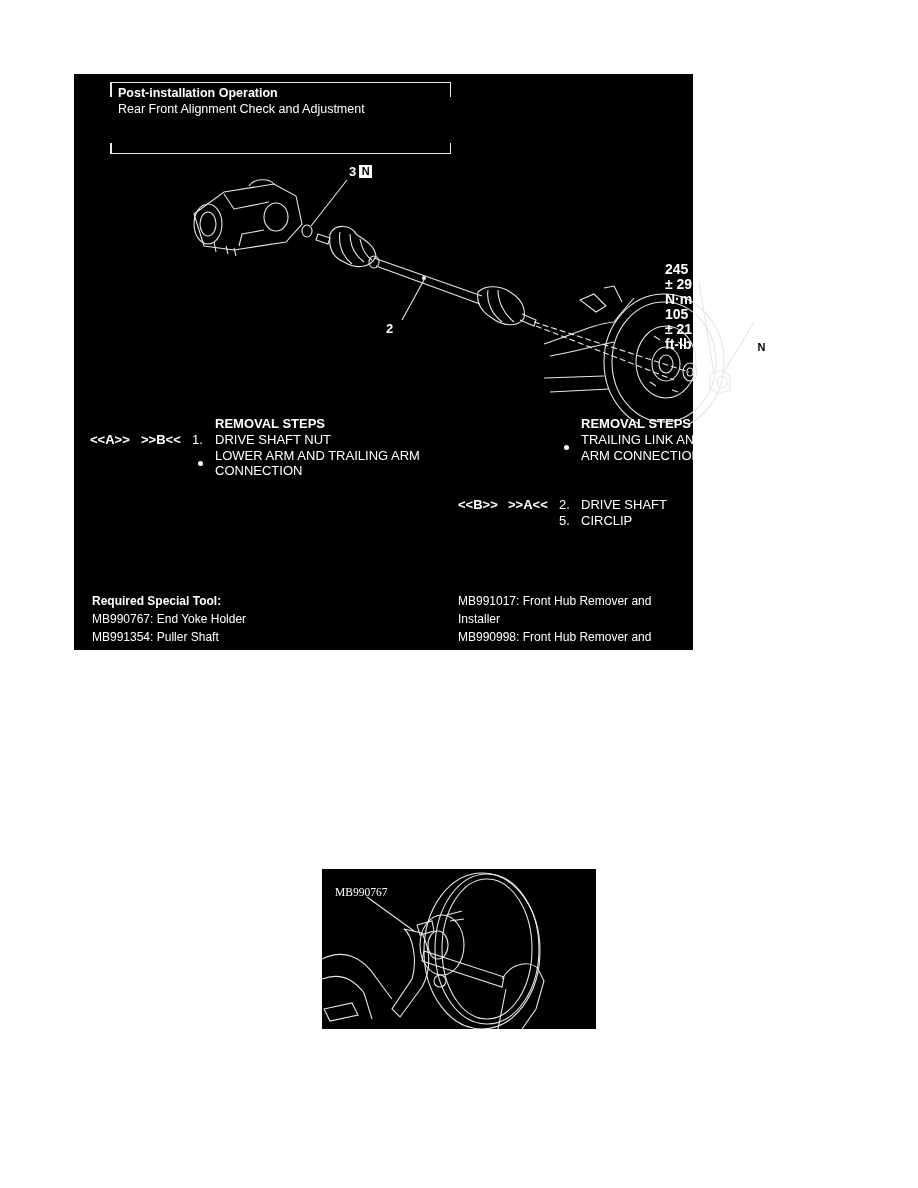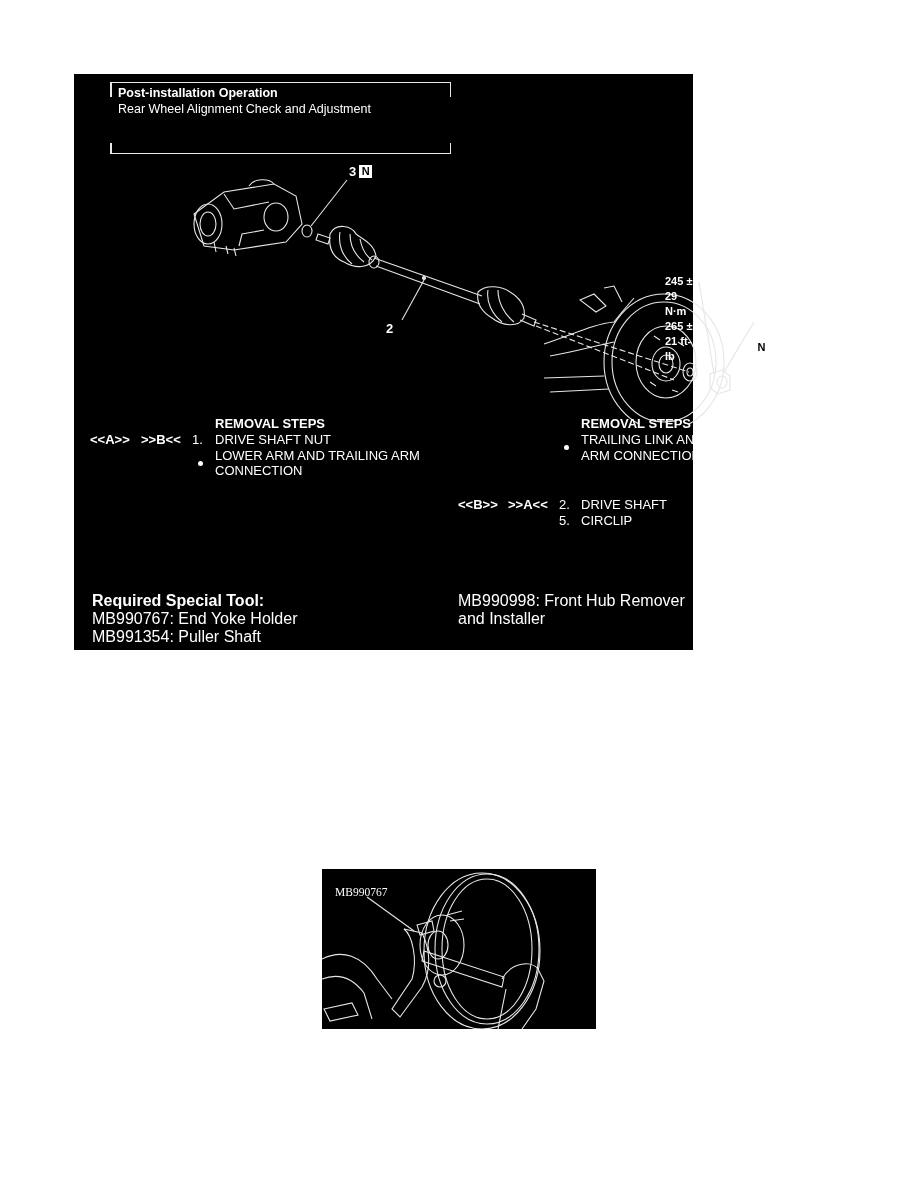--- a/index.html
+++ b/index.html
@@ -15,47 +15,47 @@
     .tick.tr { right: 0; top: 0; height: 14px; }
     .tick.bl { left: 0; bottom: 0; height: 10px; }
     .tick.br { right: 0; bottom: 0; height: 10px; }
     .post-title { position: absolute; left: 8px; top: 3px; font-size: 12.5px; font-weight: bold; }
     .post-text { position: absolute; left: 8px; top: 19px; font-size: 12.5px; }
 
     .diagram { position: absolute; left: 0; top: 0; width: 770px; height: 350px; }
     .callout { position: absolute; font-weight: bold; font-size: 13px; }
     .nbox { display: inline-block; background: #ffffff; color: #000; font-size: 11px; font-weight: bold;
             width: 13px; height: 13px; line-height: 13px; text-align: center; margin-left: 3px; vertical-align: 1px; }
-    .torque { position: absolute; font-size: 11px; font-weight: bold; line-height: 15px; margin-top: 12px; }
+    .torque { position: absolute; font-size: 14px; font-weight: bold; line-height: 15px; }
     .figid { position: absolute; font-size: 9.5px; font-weight: bold; text-align: center; }
 
     .steps { position: absolute; font-size: 13px; line-height: 15px; padding-left: 20px; }
     .steps .hdr { font-weight: bold; }
     .row { position: absolute; white-space: nowrap; }
     .tag { font-weight: bold; }
     .dot { display: inline-block; width: 5px; height: 5px; border-radius: 50%; background: #fff; }
 
-    .tools { position: absolute; font-size: 16px; line-height: 18px; }
+    .tools { position: absolute; font-size: 12px; line-height: 18px; }
     .tools .hdr { font-weight: bold; }
 
     .photo { position: absolute; left: 322px; top: 869px; width: 274px; height: 160px; background: #000; overflow: hidden; font-family: Liberation Serif, serif; }
     .photo-label { position: absolute; left: 13px; top: 17px; font-size: 11.5px; color: #fff; }
   </style>
 </head>
 <body>
 
 <div class="panel">
 
   <div class="post-box">
     <span class="tick tl"></span>
       <span class="tick tr"></span>
       <span class="tick bl"></span>
       <span class="tick br"></span>
     <div class="post-title">Post-installation Operation</div>
-    <div class="post-text">Rear Wheel Alignment Check and Adjustment</div>
+    <div class="post-text">Rear Front Alignment Check and Adjustment</div>
   </div>
 
   <svg class="diagram" viewBox="0 0 770 350" fill="none" stroke="#e6e6e6" stroke-width="1.1">
 
     <g>
       <path d="M120 140 L150 118 L200 110 L222 122 L228 150 L212 168 L160 176 L130 172 Z"></path>
       <ellipse cx="134" cy="150" rx="14" ry="20"></ellipse>
       <ellipse cx="134" cy="150" rx="8" ry="12"></ellipse>
       <ellipse cx="202" cy="143" rx="12" ry="14"></ellipse>
       <path d="M150 120 L160 135 L195 128 M165 172 L168 160 L190 156 M140 168 L142 178 M152 172 L154 180 M160 174 L162 182"></path>
@@ -112,21 +112,21 @@
 
   <div class="callout" style="left:275px; top:90px;">
     <span>3</span><span class="nbox">N</span>
   </div>
   <div class="callout" style="left:312px; top:247px;">2</div>
   <div class="callout" style="left:678px; top:231px;margin-top:20px;">
     <span>1</span><span class="nbox">N</span>
   </div>
   <div class="torque" style="left:591px; top:188px;">
     <div>245 ± 29 N·m</div>
-    <div>265 ± 21 ft-lb</div>
+    <div>105 ± 21 ft-lb</div>
   </div>
   <div class="figid" style="left:659px; top:328px;">AC107218 AB</div>
 
   <div class="steps" style="left:0; top:342px; width:380px; height:70px;">
     <div class="row hdr" style="left:141px; top:0;">REMOVAL STEPS</div>
     <div class="row" style="left:16px; top:16px;">
       <span class="tag">&lt;&lt;A&gt;&gt;</span>
     </div>
     <div class="row" style="left:67px; top:16px;"><span class="tag">&gt;&gt;B&lt;&lt;</span></div>
     <div class="row" style="left:118px; top:16px;">1.</div>
@@ -148,20 +148,21 @@
     <div class="row" style="left:119px; top:97px;">5.</div>
     <div class="row" style="left:141px; top:97px;">CIRCLIP</div>
   </div>
 
   <div class="tools" style="left:18px; top:518px;">
     <div class="hdr">Required Special Tool:</div>
     <div>MB990767: End Yoke Holder</div>
     <div>MB991354: Puller Shaft</div>
   </div>
   <div class="tools" style="left:384px; top:518px;">
+    <div>MB991017: Front Hub Remover and Installer</div>
     <div>MB990998: Front Hub Remover and Installer</div>
   </div>
 </div>
 
 <div class="photo">
   <svg width="274" height="160" viewBox="0 0 274 160" fill="none" stroke="#e6e6e6" stroke-width="1.1">
     <ellipse cx="165" cy="80" rx="45" ry="70"></ellipse>
     <ellipse cx="165" cy="80" rx="52" ry="75"></ellipse>
     <ellipse cx="160" cy="82" rx="58" ry="78"></ellipse>
     <ellipse cx="120" cy="76" rx="22" ry="30"></ellipse>

